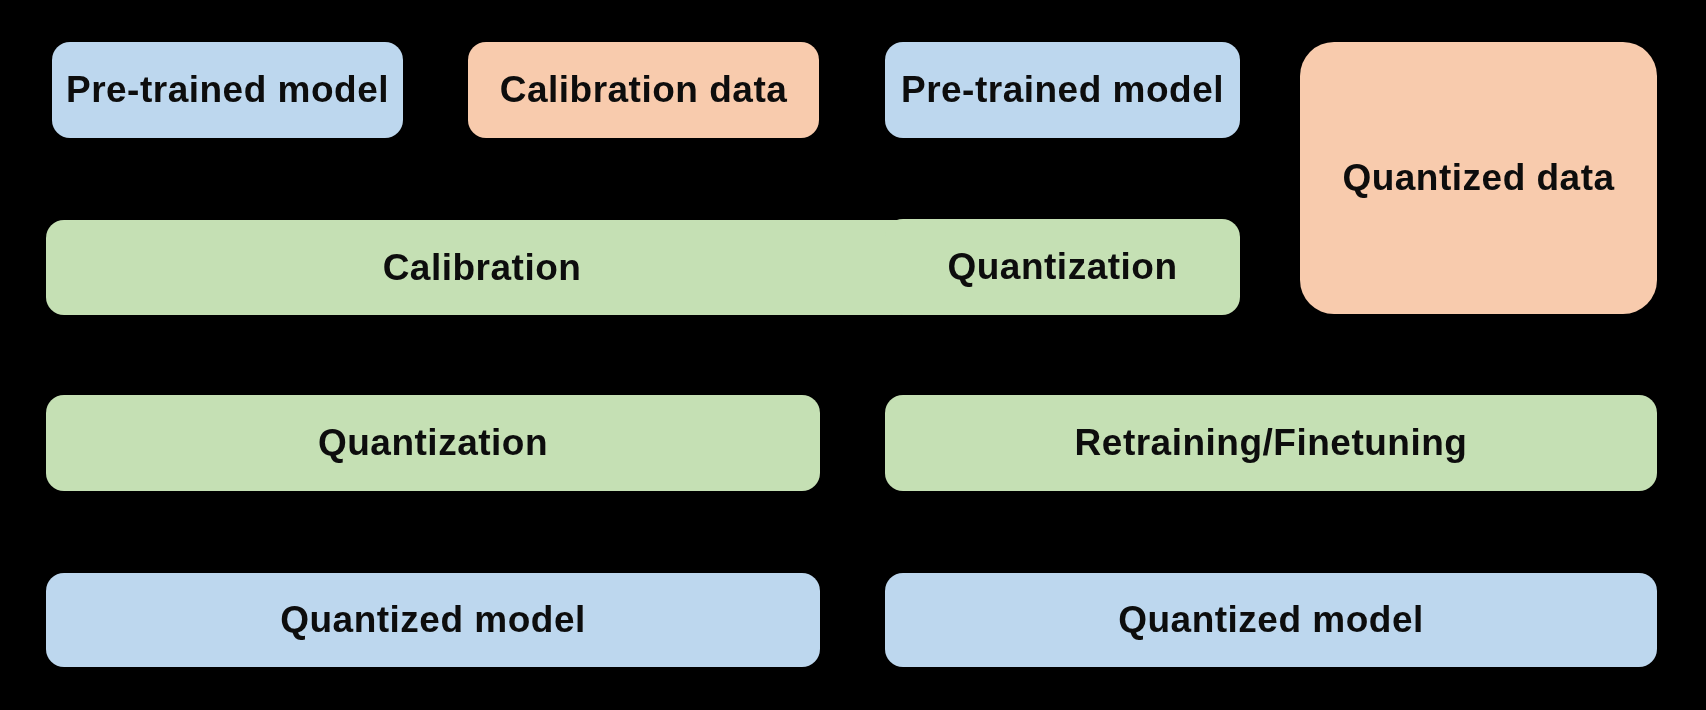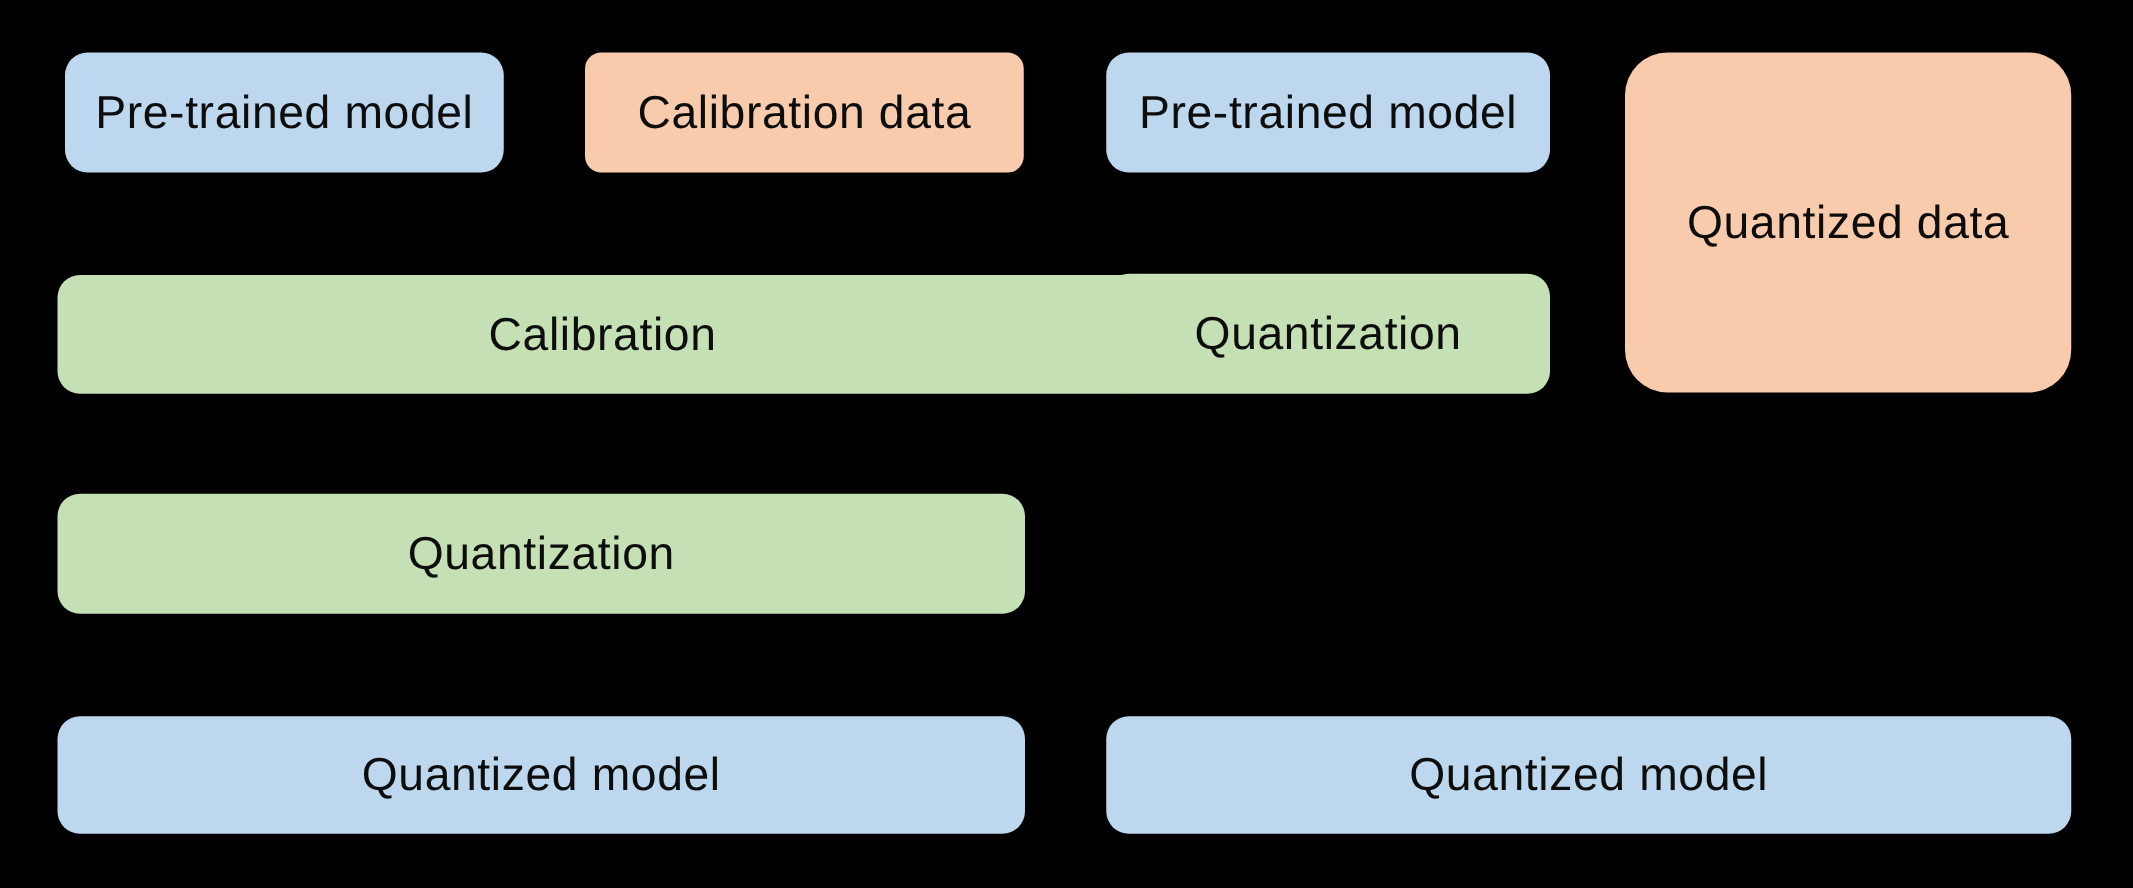--- a/index.html
+++ b/index.html
@@ -15,27 +15,27 @@
     overflow: hidden;
     font-family: "Liberation Sans", "DejaVu Sans", sans-serif;
   }
   .node {
     position: absolute;
     display: flex;
     align-items: center;
     justify-content: center;
     border-radius: 18px;
     font-size: 37px;
-    font-weight: 400;
+    font-weight: 700;
     letter-spacing: 0.5px;
     color: #0d0d0d;
     white-space: nowrap;
   }
   .model   { background: #BDD7EE; }
-  .data    { background: #F8CBAD; border-radius: 13px; }
+  .data    { background: #F8CBAD; }
   .process { background: #C5E0B4; }
 
   
   .n-l-pretrained   { left: 52px;  top: 42px;  width: 351px; height: 96px; }
   .n-l-calibdata    { left: 468px; top: 42px;  width: 351px; height: 96px; }
   .n-l-calibration  { left: 46px;  top: 220px; width: 872px; height: 95px; }
   .n-l-quantization { left: 46px;  top: 395px; width: 774px; height: 96px; }
   .n-l-quantized    { left: 46px;  top: 573px; width: 774px; height: 94px; }
 
   
@@ -59,16 +59,17 @@
   <div class="node process n-l-quantization">Quantization</div>
 
   <div class="node model n-l-quantized">Quantized model</div>
 
   <div class="node model n-r-pretrained">Pre-trained model</div>
 
   <div class="node data n-r-trainingdata">Quantized data</div>
 
   <div class="node process n-r-quantization">Quantization</div>
 
+  <div class="node process n-r-retraining">Retraining/Finetuning</div>
 
   <div class="node model n-r-quantized">Quantized model</div>
 
 </div>
 
 </body></html>

